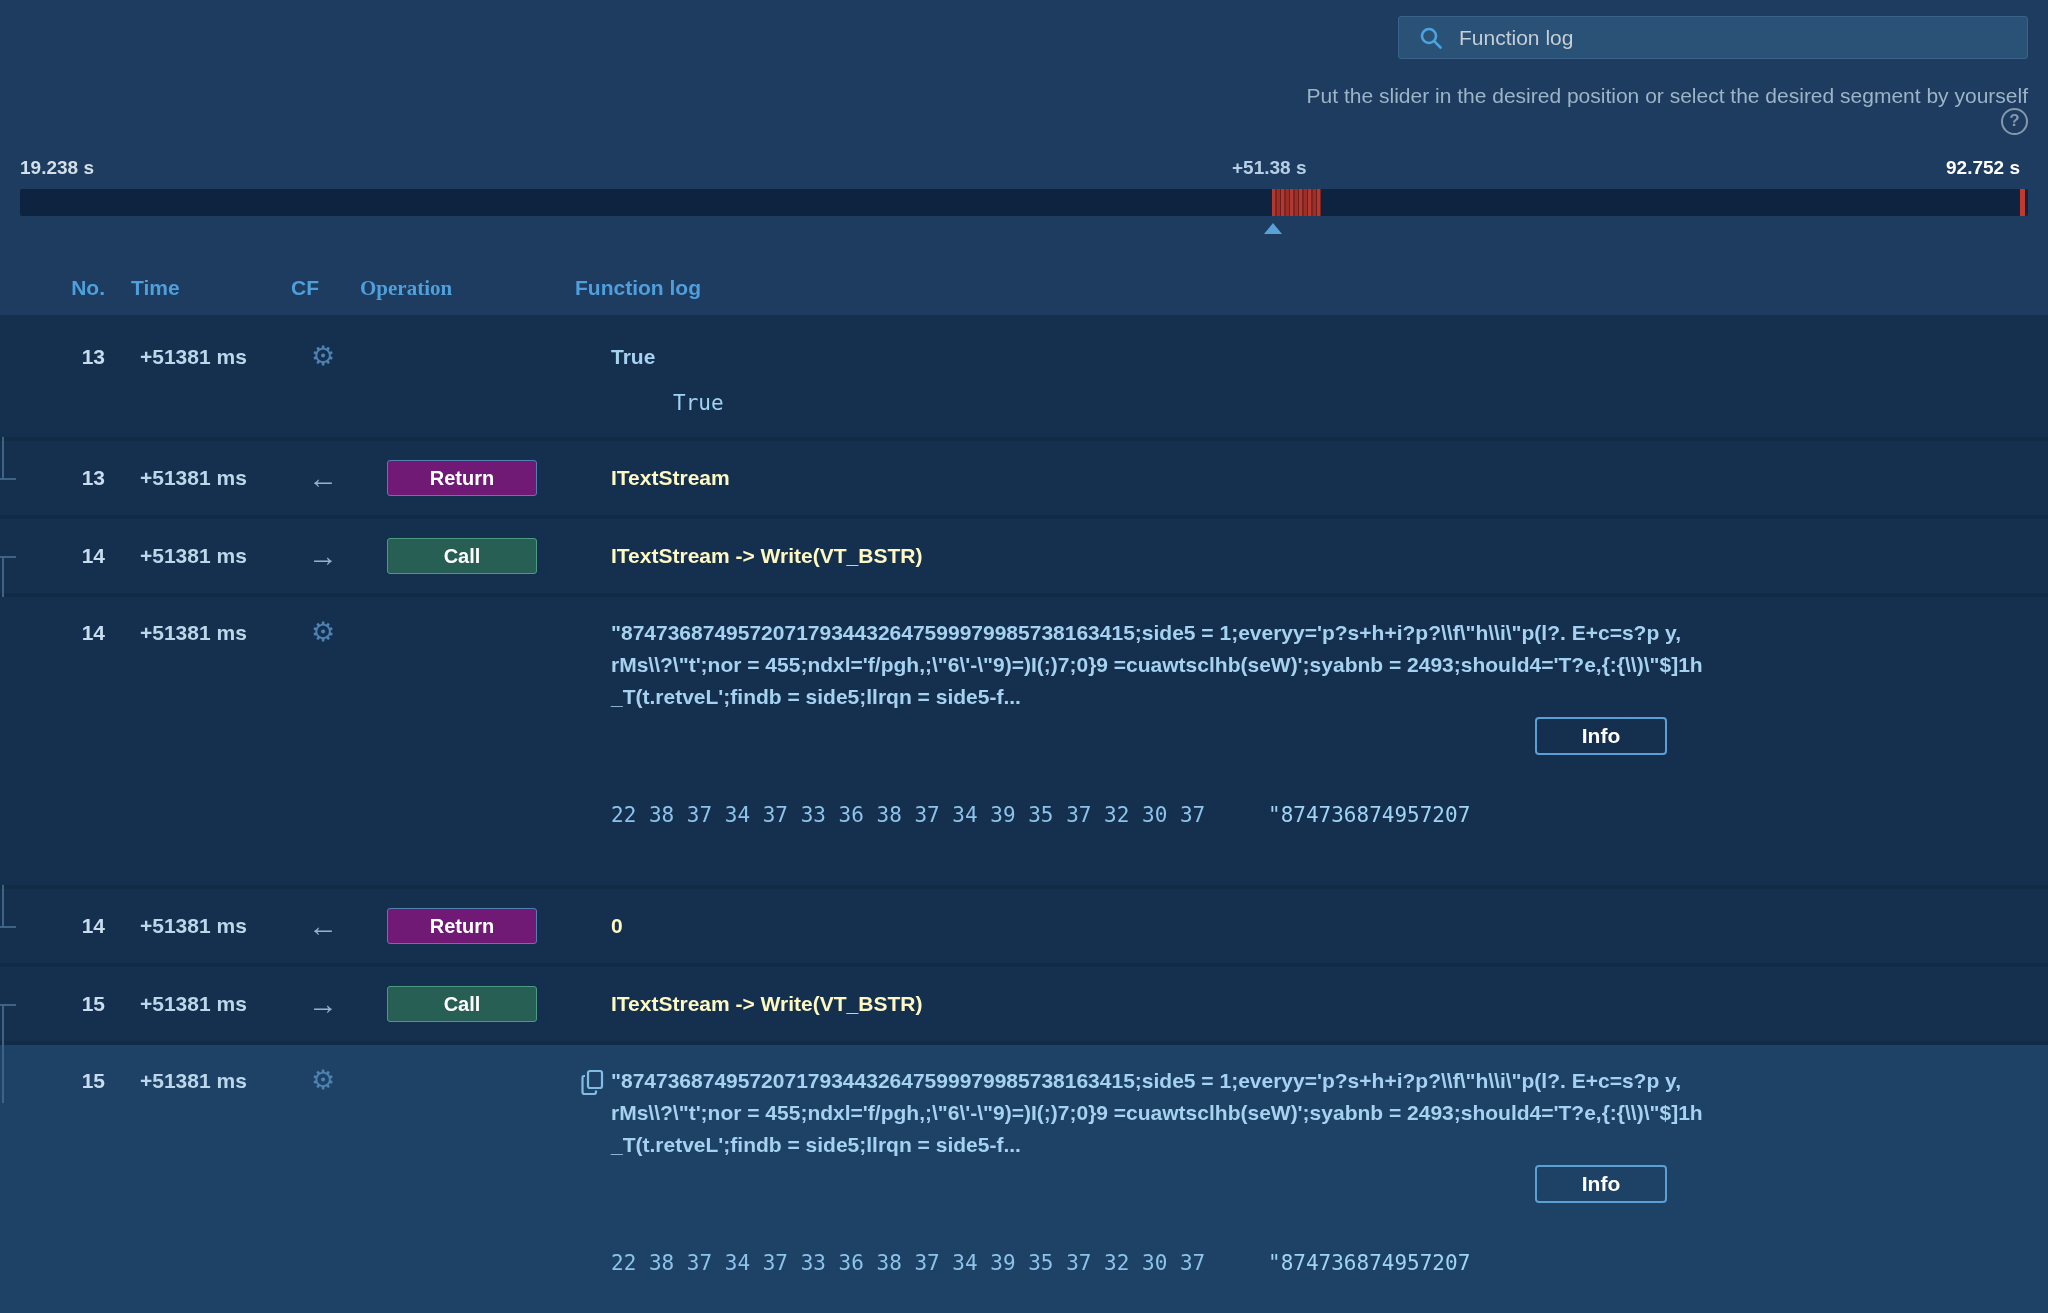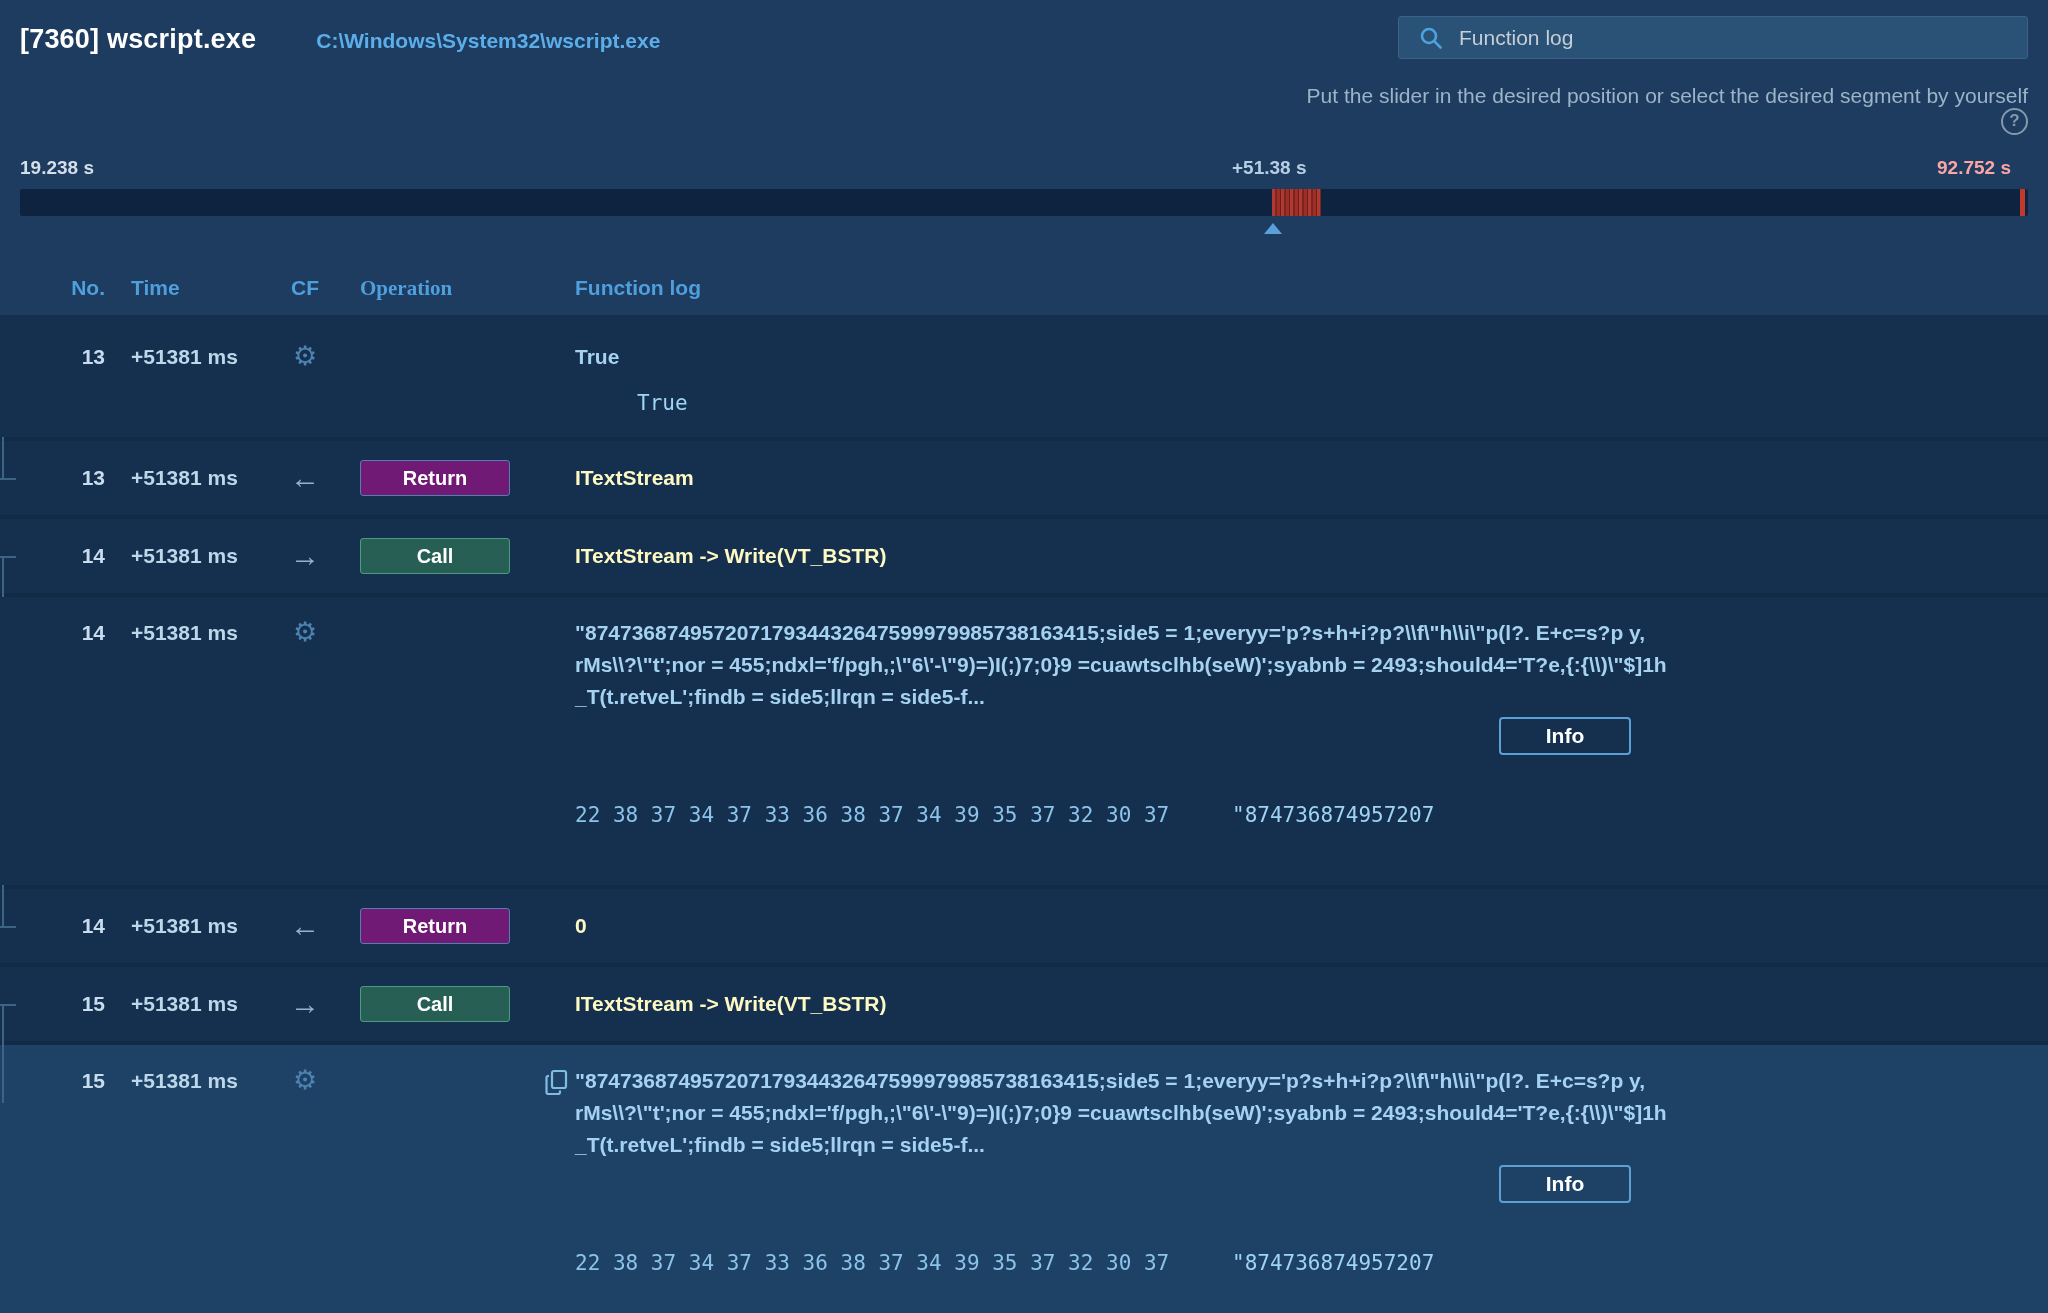--- a/index.html
+++ b/index.html
@@ -38,21 +38,21 @@
     margin-left:18px; width:27px; height:27px; border-radius:50%;
     border:2.5px solid #8599ad; color:#8599ad;
     font-size:17px; font-weight:bold; line-height:22px; text-align:center;
     cursor:pointer;
   }
 
   
   .time-labels { position:relative; height:24px; margin:22px 20px 0 20px; font-size:19px; font-weight:bold; }
   .t-start { position:absolute; left:0; color:#d4dfe8; }
   .t-pos   { position:absolute; left:1212px; color:#b7cfe4; }
-  .t-end   { position:absolute; right:17px; color:#fca5a5; }
+  .t-end   { position:absolute; right:8px; color:#ffffff; }
   .slider {
     position:relative; margin:8px 20px 0 20px; height:27px;
     background:#0e2340; border-radius:2px; cursor:pointer;
   }
   .red-segment {
     position:absolute; left:1252px; top:0; width:49px; height:27px;
     background:repeating-linear-gradient(90deg,
       #b03a31 0 3px, #7e2420 3px 5px, #9c2f28 5px 8px, #6f1d1a 8px 9px);
   }
   .end-tick { position:absolute; right:3px; top:0; width:5px; height:27px; background:#c0392b; }
@@ -66,21 +66,21 @@
   
   .grid-cols { display:grid; grid-template-columns:105px 155px 90px 205px 1fr; }
   .thead { margin-top:24px; height:54px; align-items:center; font-size:21px; font-weight:bold; color:#4f9fdd; }
   .th-no { text-align:right; }
   .th-time { padding-left:26px; }
   .th-cf { text-align:center; }
   .th-op { padding-left:10px;font-family:Liberation Serif, serif; }
   .th-log { padding-left:20px; }
 
   .rows-wrap { background:#112a45; }
-  .row { position:relative; background:#15304f; margin-bottom:4px; }
+  .row { position:relative; background:#15304f; margin-bottom:4px;gap:9px; }
   .row.simple { height:74px; align-items:center; }
   .row.detail { align-items:start; padding-top:20px; }
   .row.detail.first { height:122px; padding-top:26px; }
   .row.detail.big { height:288px; }
   .row.detail.big.selected { height:271px; background:#1e4265; margin-bottom:0; }
 
   .c-no { text-align:right; font-size:21px; font-weight:bold; color:#c8dcee; }
   .c-time { padding-left:26px; font-size:21px; font-weight:bold; color:#bcd6ea; }
   .c-cf { text-align:center; }
   .c-op { padding-left:10px; }
@@ -129,24 +129,20 @@
   .conn-v-up { position:absolute; left:2px; top:-4px; width:2px; height:calc(50% + 5px); background:#3e6384; }
   .conn-v-down { position:absolute; left:2px; top:50%; width:2px; height:calc(50% + 5px); background:#3e6384; }
   .conn-v-top { position:absolute; left:2px; top:-4px; width:2px; height:62px; background:#3e6384; }
 
   .bottom-strip { height:14px; background:#0d2137; }
 </style>
 </head>
 <body>
 
 <div class="topbar">
-  <div class="title-line">
-    <span class="proc-title"><span>[7360]</span>&nbsp;<span>wscript.exe</span></span>
-    <span class="proc-path">C:\Windows\System32\wscript.exe</span>
-  </div>
   <div class="searchbox">
     <svg width="24" height="24" viewBox="0 0 24 24">
       <circle cx="10" cy="10" r="7" fill="none" stroke="#4da3e0" stroke-width="2.6"></circle>
       <line x1="15.2" y1="15.2" x2="21.5" y2="21.5" stroke="#4da3e0" stroke-width="2.6" stroke-linecap="round"></line>
     </svg>
     <input type="text" placeholder="Function log" style="">
   </div>
 </div>
 
 <div class="subtitle-line">

